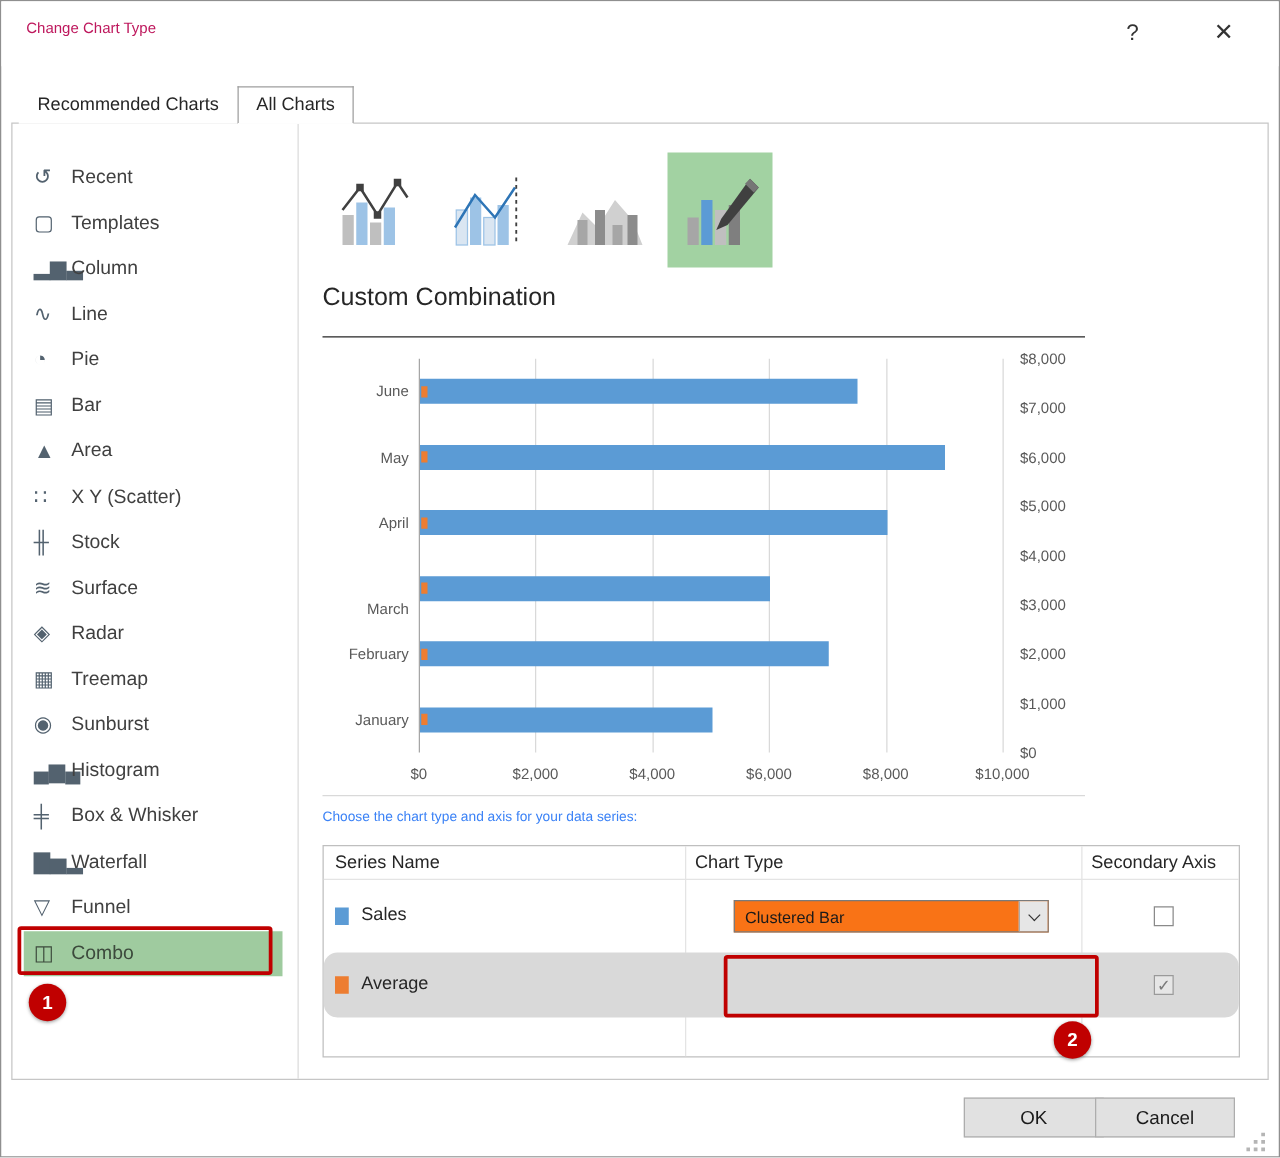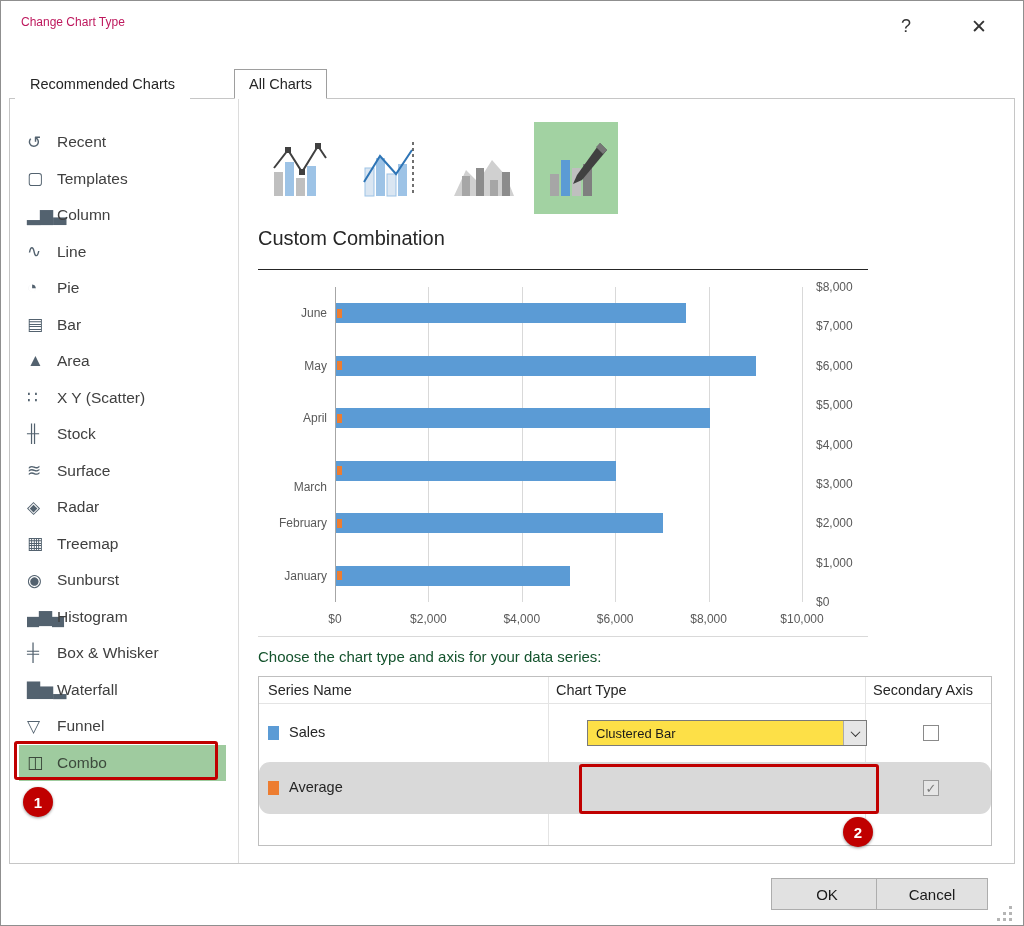--- a/index.html
+++ b/index.html
@@ -7,21 +7,21 @@
   .dialog{position:relative;width:1024px;height:926px;background:#fff;border:1px solid #8f8f8f;overflow:hidden;}
 
   
   .titlebar{position:absolute;left:0;top:0;right:0;height:52px;background:#fff;}
   .title{position:absolute;left:20px;top:14px;font-size:12px;color:#be185d;}
   .win-btn{position:absolute;top:8px;width:40px;height:34px;display:flex;align-items:center;justify-content:center;font-size:18px;color:#333;cursor:default;}
   .help-btn{left:885px;}
   .close-btn{left:958px;font-size:19px;}
 
   
-  .tabs{position:absolute;left:14px;top:68px;height:30px;display:flex;z-index:3;gap:44px;}
+  .tabs{position:absolute;left:14px;top:68px;height:30px;display:flex;z-index:3;}
   .tab{height:30px;padding:0 14px;display:flex;align-items:center;font-size:14.5px;color:#262626;background:#fff;border:1px solid transparent;}
   .tab.active{border:1px solid #9e9e9e;border-bottom:1px solid #fff;margin-bottom:-1px;}
 
   
   .content-box{position:absolute;left:8px;right:8px;top:97px;bottom:61px;border:1px solid #c6c6c6;background:#fff;}
   .sidebar{position:absolute;left:0;top:0;bottom:0;width:229px;padding-top:25px;border-right:1px solid #dcdcdc;overflow:hidden;}
   .side-item{position:relative;height:36.5px;margin:0 12px 0 9px;display:flex;align-items:center;padding-left:8px;font-size:15.5px;color:#404040;cursor:default;}
   .side-item .side-icon{width:30px;font-size:17px;color:#53626f;text-align:left;}
   .side-item.selected{background:#9fcb9f;color:#3c4a3c;}
   .side-item.selected .side-icon{color:#3c4a3c;}
@@ -41,32 +41,32 @@
   .chart{position:absolute;left:0;top:0;right:0;bottom:0;}
   .chart-bottom-line{position:absolute;left:18px;top:537px;width:610px;border-top:1px solid #d9d9d9;}
   .vgrid{position:absolute;width:0;border-left:1px solid #d9d9d9;}
   .axis-line{position:absolute;width:0;border-left:1px solid #a6a6a6;}
   .hbar{position:absolute;height:20px;}
   .avg-marker{position:absolute;width:5px;height:9px;}
   .cat-label{position:absolute;width:76px;text-align:right;font-size:12px;color:#595959;}
   .x-label{position:absolute;width:70px;text-align:center;font-size:12px;color:#595959;}
   .y2-label{position:absolute;font-size:12px;color:#595959;}
 
-  .prompt{position:absolute;left:18px;top:549px;font-size:15px;color:#14532d;}
+  .prompt{position:absolute;left:18px;top:549px;font-size:11px;color:#3b82f6;}
 
   
   .stable{position:absolute;left:18px;top:577px;width:734px;height:170px;border:1px solid #bfbfbf;background:#fff;}
   .st-colsep{position:absolute;top:0;bottom:0;width:0;border-left:1px solid #e4e4e4;}
   .st-header{position:absolute;left:0;top:0;right:0;height:27px;border-bottom:1px solid #e4e4e4;font-size:14.5px;color:#262626;}
   .st-h{position:absolute;top:5px;}
   .st-row{position:absolute;left:0;right:0;}
   .st-row.sel{background:#d9d9d9;}
   .swatch{position:absolute;left:9px;top:calc(50% - 7px);width:11px;height:14px;}
   .st-name{position:absolute;left:30px;top:calc(50% - 9px);font-size:14.5px;color:#262626;}
-  .ddl{position:absolute;left:328px;top:calc(50% - 13px);width:280px;height:26px;border:1px solid #7a7a7a;background:#fde047;display:flex;cursor:default;}
+  .ddl{position:absolute;left:328px;top:calc(50% - 13px);width:252px;height:26px;border:1px solid #7a7a7a;background:#f97316;display:flex;cursor:default;}
   .ddl-text{flex:1;display:flex;align-items:center;padding:0 8px;font-size:13px;color:#1a1a1a;white-space:nowrap;overflow:hidden;}
   .ddl.hl .ddl-text{background:#0078d7;color:#fff;}
   .ddl-btn{width:23px;display:flex;align-items:center;justify-content:center;background:#e6e6e6;border-left:1px solid #ababab;}
   .chev{width:7px;height:7px;border-right:1.6px solid #333;border-bottom:1.6px solid #333;transform:rotate(45deg) translate(-1px,-1px);}
   .cbox{position:absolute;left:664px;top:calc(50% - 8px);width:16px;height:16px;border:1px solid #8a8a8a;background:#fff;display:flex;align-items:center;justify-content:center;}
   .cbox.dim{background:#e6e6e6;border-color:#9a9a9a;}
   .ckmark{font-size:13px;color:#7b7b7b;line-height:1;}
 
   
   .btn{position:absolute;top:877px;width:112px;height:32px;background:#e1e1e1;border:1px solid #adadad;display:flex;align-items:center;justify-content:center;font-size:15px;color:#1a1a1a;cursor:default;}

